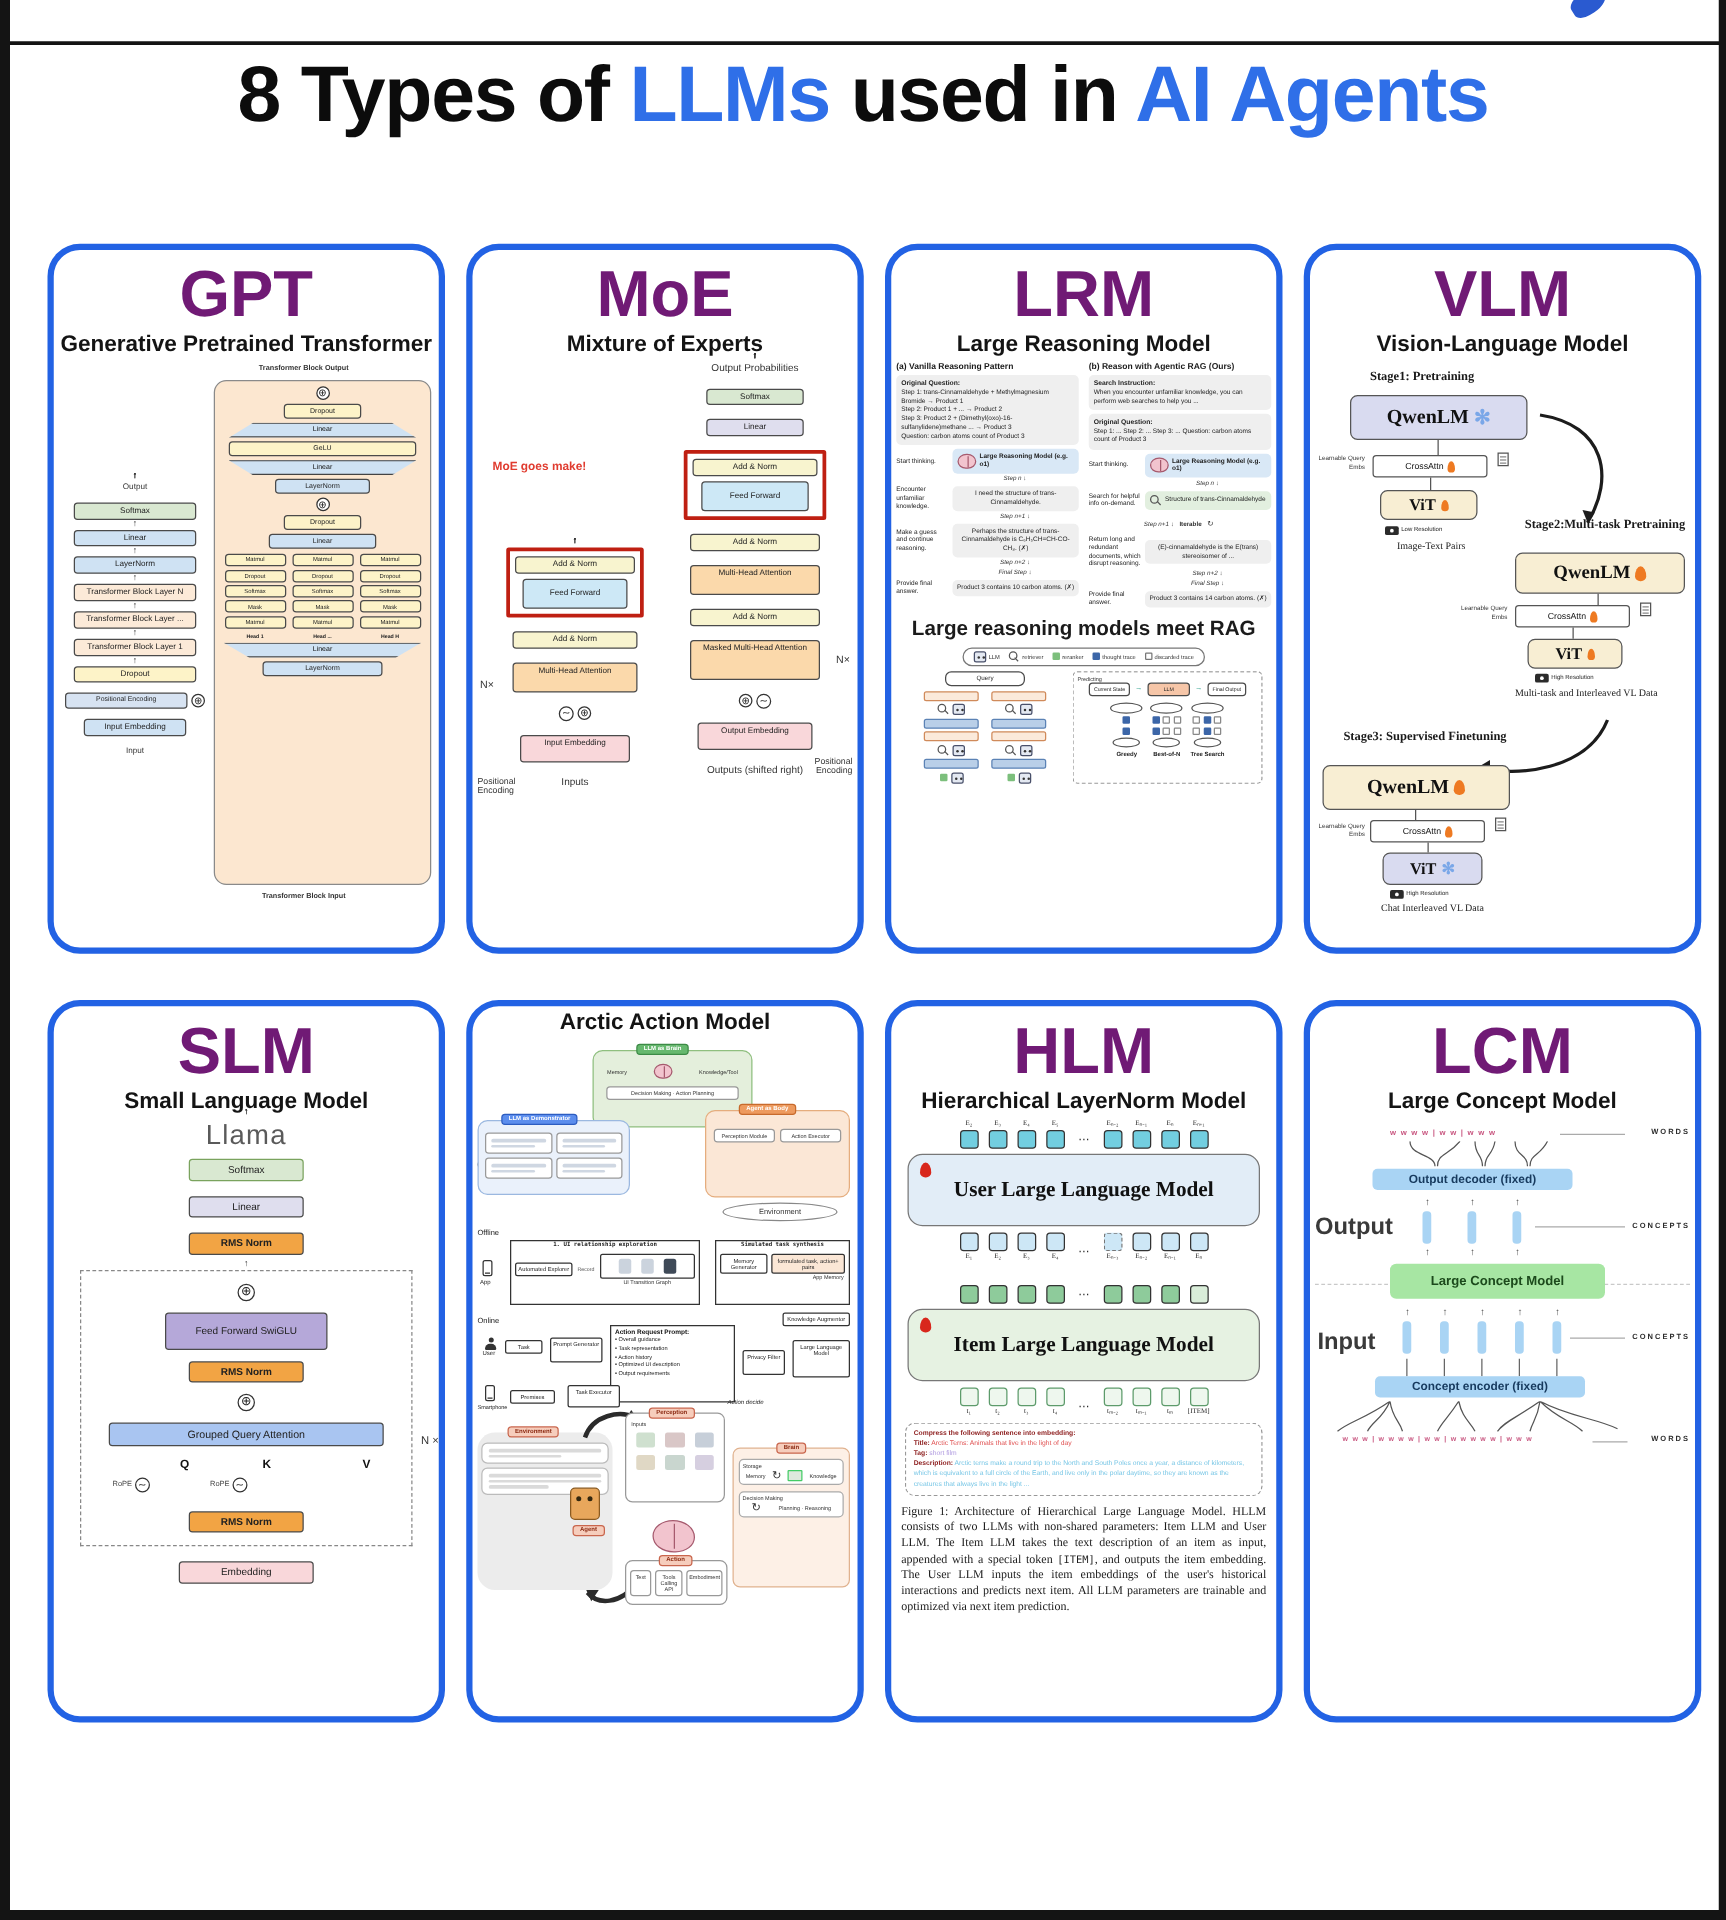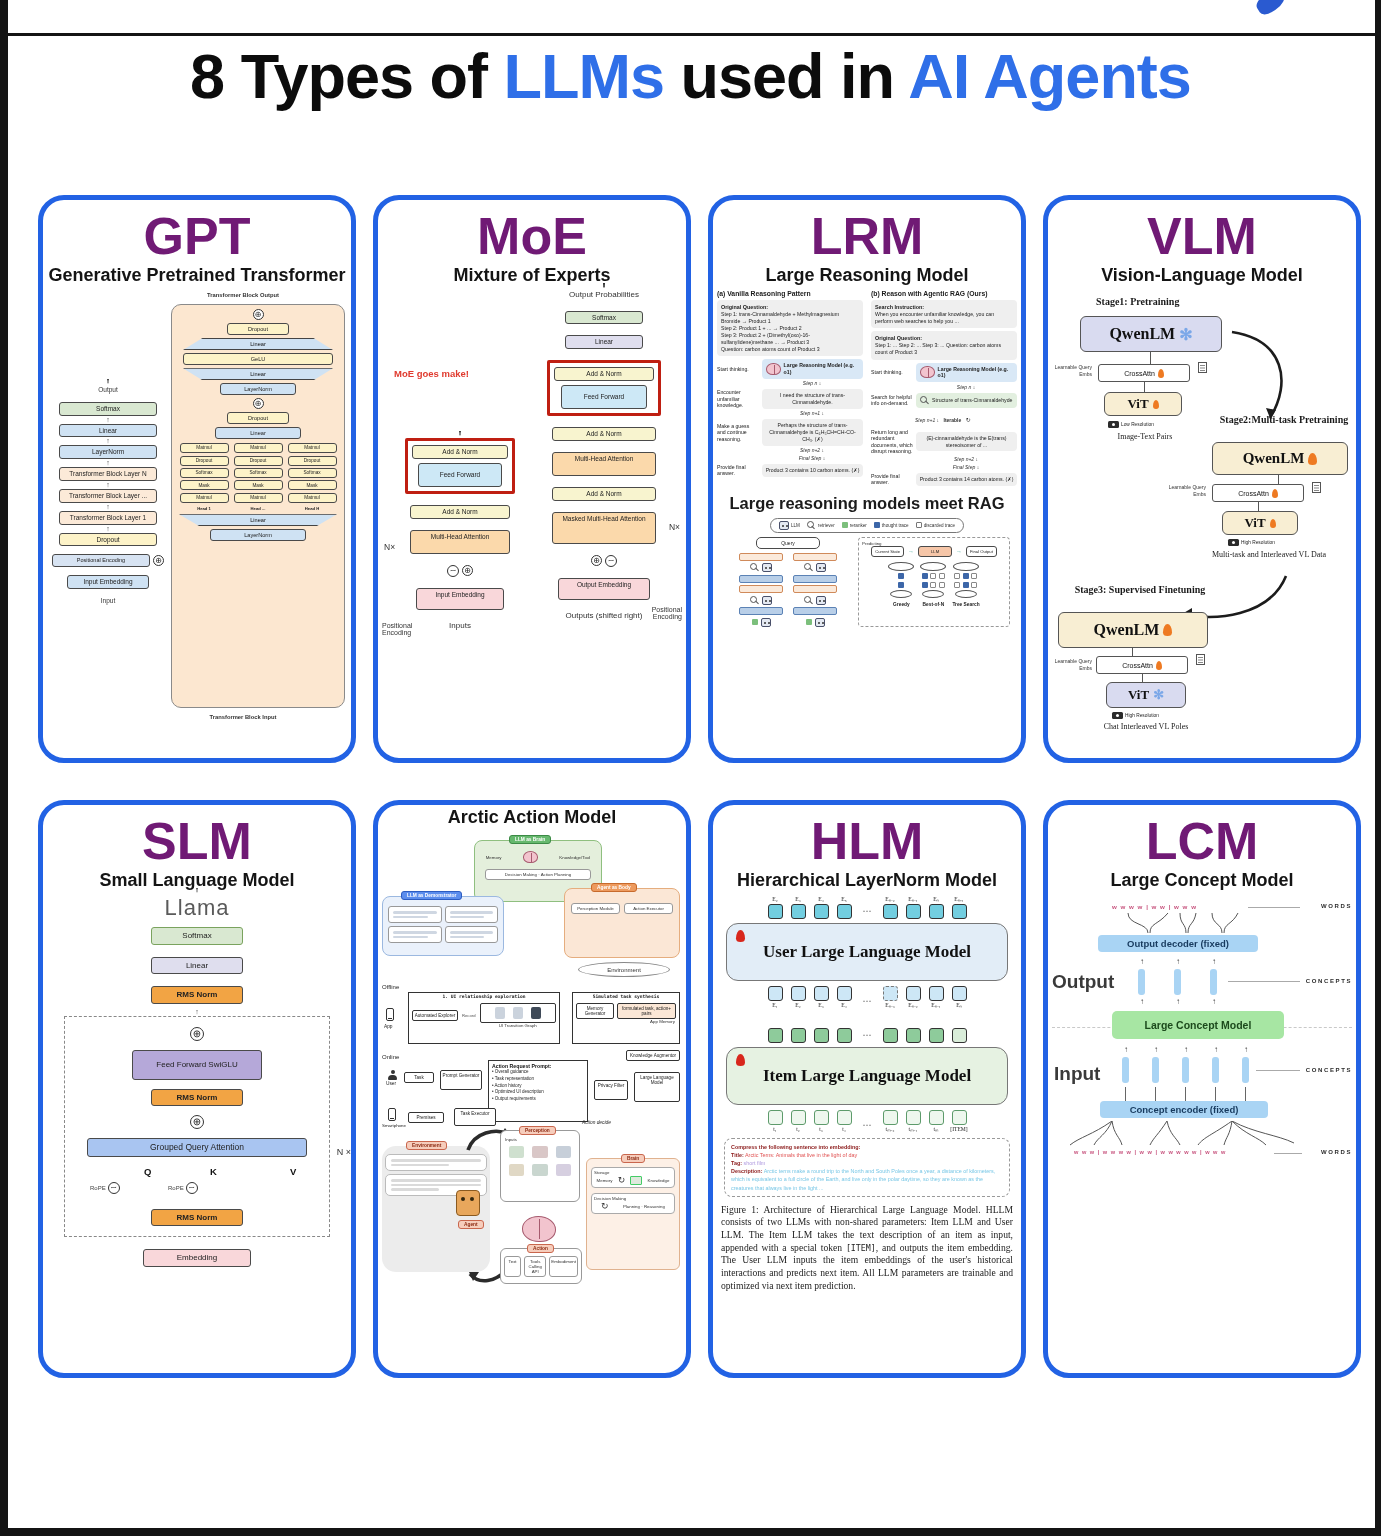--- a/index.html
+++ b/index.html
@@ -599,21 +599,21 @@
     <span class="docico" style="position:absolute;left:144px;top:364px"></span>
     <div class="vline" style="left:90px;top:384px;height:8px"></div>
     <div class="vit lavender" style="left:54px;top:392px;width:80px;height:26px">
         <span>ViT</span>
         <span class="snow">✻</span>
       </div>
     <div class="camrow" style="left:60px;top:422px">
         <span class="camera"></span>
         <span>High Resolution</span>
       </div>
-    <div class="dlabel" style="left:38px;top:432px;width:112px">Chat Interleaved VL Poles</div>
+    <div class="dlabel" style="left:38px;top:432px;width:112px">Chat Interleaved VL Data</div>
   </div>
 </div>
 
 <div class="card r2 c1" id="card-slm">
   <div class="acro">SLM</div>
   <div class="sub">Small Language Model</div>
   <div class="diag">
     <div class="slm-name">Llama</div>
     <div class="slm-stack arr">
       <div class="bx green" style="border-color:#7aa35e">Softmax</div>

